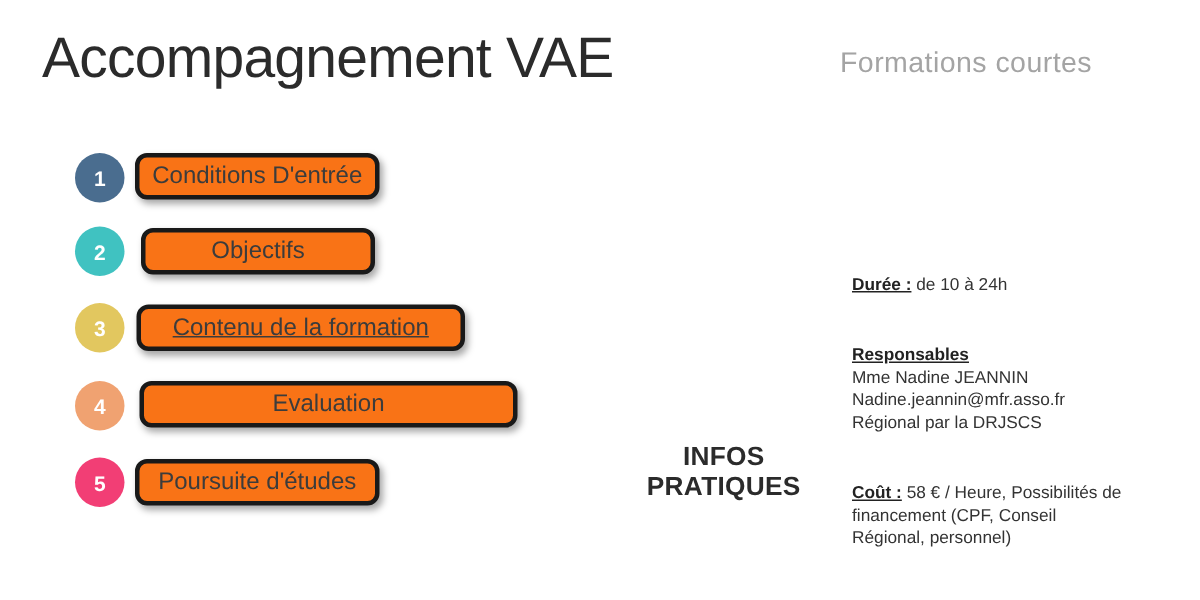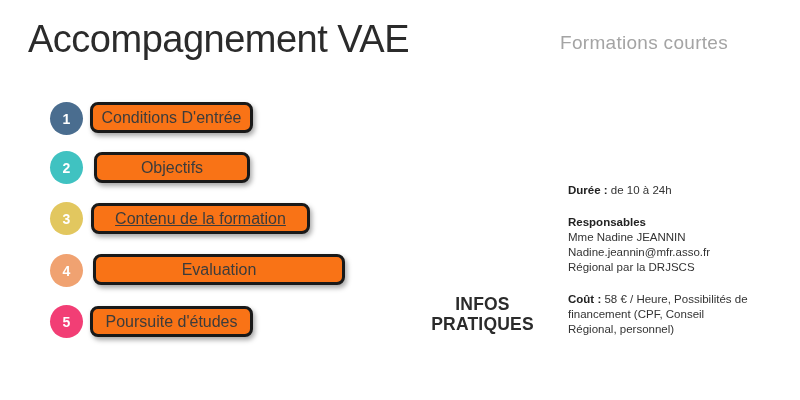--- a/index.html
+++ b/index.html
@@ -46,22 +46,22 @@
   #infos-heading {
     position:absolute; left:420px; top:295px; width:125px;
     text-align:center; font-size:17.5px; font-weight:bold; color:#2b2b2b;
     line-height:19.5px; letter-spacing:0.2px;
   }
   #infos-details {
     position:absolute; left:568px; top:183px; width:186px;
     font-size:11.5px; line-height:15px; color:#333333;
   }
   #infos-details p { margin:0; }
-  #infos-details p + p { margin-top:17px; }
-  .lbl { font-weight:bold; color:#222222; }
+  #infos-details p + p { margin-top:32px; }
+  .lbl { font-weight:bold; color:#222222;text-decoration:underline; }
 </style>
 </head>
 <body>
 
 <div id="page">
 
   <div id="title">Accompagnement VAE</div>
   <div id="subtitle">Formations courtes</div>
 
   <div id="c1" class="circle" style="background: rgb(74, 109, 143);">1</div>

